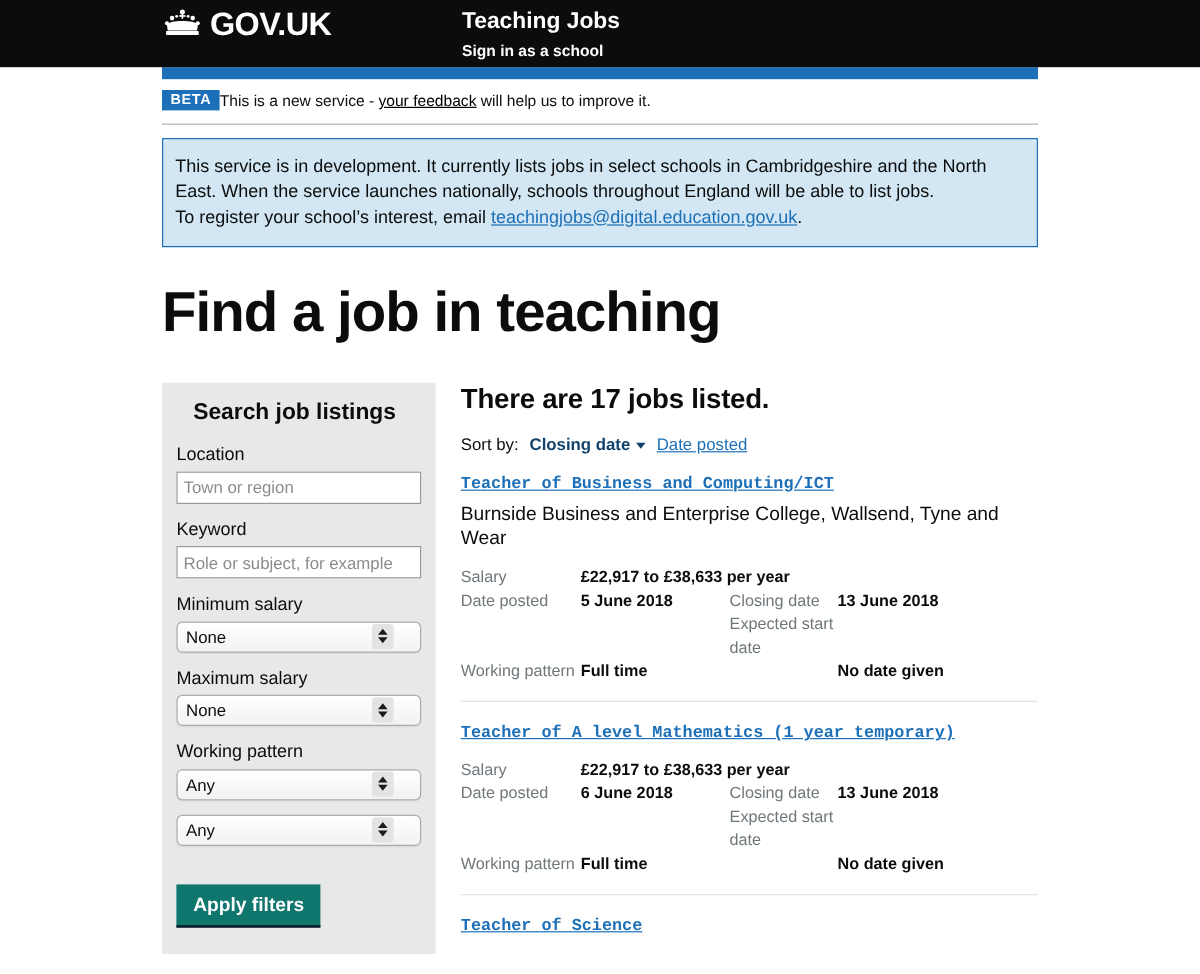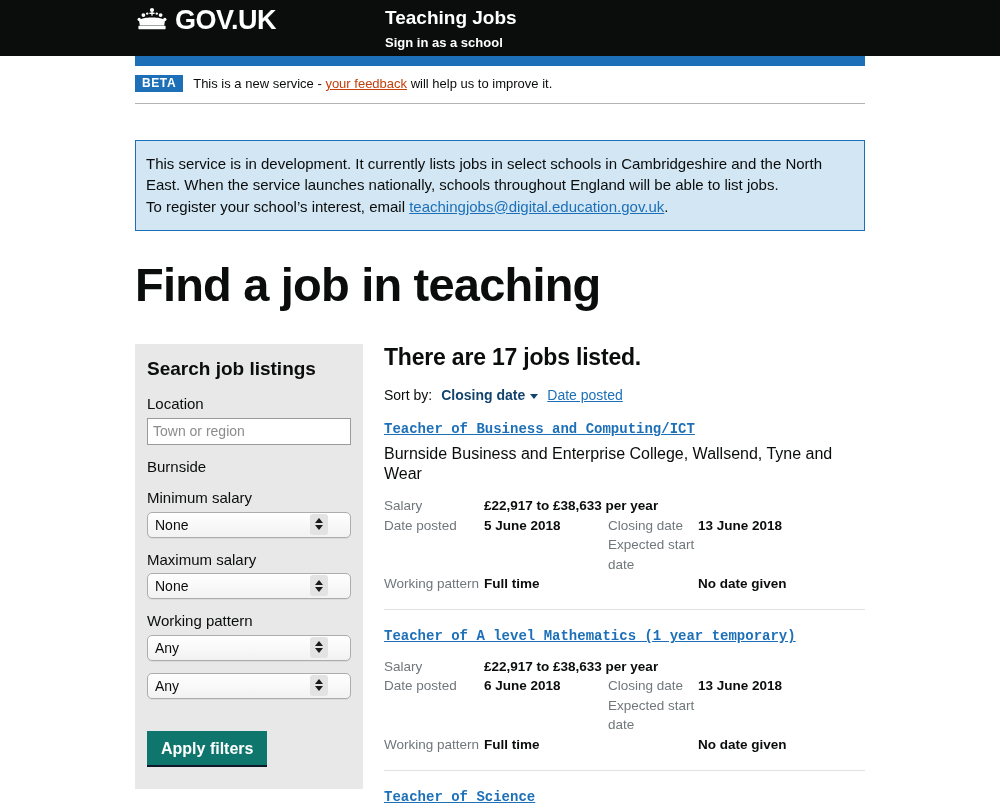--- a/index.html
+++ b/index.html
@@ -73,39 +73,38 @@
   
   .wrap {
     width: 730px;
     margin: 0 auto;
   }
   .phase-banner {
     border-bottom: 1px solid #b1b4b6;
     padding: 9px 0 11px 0;
     display: flex;
     align-items: center;
-    gap: 10px;
     font-size: 13px;
   }
   .phase-tag {
     background: #1d70b8;
     color: #ffffff;
     font-size: 12px;
     font-weight: bold;
     letter-spacing: 0.6px;
     padding: 2px 7px 3px 7px;
     line-height: 1;
     text-transform: uppercase;
   }
   .phase-text { color: #0b0c0c; }
-  .phase-text a { color: #c2410c; text-decoration: underline; }
+  .phase-text a { color: #000000; text-decoration: underline; }
 
   
   .info-panel {
-    margin-top: 36px;
+    margin-top: 11px;
     background: #d2e6f3;
     border: 1px solid #1d70b8;
     padding: 12px 14px 13px 10px;
     font-size: 15px;
     line-height: 1.42;
     color: #0b0c0c;
   }
   .info-panel a { color: #1d70b8; text-decoration: underline; }
 
   
@@ -127,21 +126,21 @@
   .col-results { flex: 1 1 auto; }
 
   
   .filter-panel {
     background: #e8e8e8;
     padding: 14px 12px 22px 12px;
   }
   .filter-heading {
     font-size: 19px;
     font-weight: bold;
-    margin: 0 0 14px 0;
+    margin: 0 0 14px 14px;
     line-height: 1.2;
   }
   .field { margin-bottom: 12px; }
   .field-label {
     display: block;
     font-size: 15px;
     margin-bottom: 4px;
     line-height: 1.3;
   }
   .text-input {
@@ -332,21 +331,22 @@
     <div class="col-filters">
       <div class="filter-panel">
         <h2 class="filter-heading">Search job listings</h2>
 
         <div class="field">
           <label class="field-label">Location</label>
           <input class="text-input" type="text" placeholder="Town or region" style="">
         </div>
 
         <div class="field">
-          <label class="field-label">Burnside</label>
+          <label class="field-label">Keyword</label>
+          <input class="text-input" type="text" placeholder="Role or subject, for example" style="">
         </div>
 
         <div class="field">
           <label class="field-label">Minimum salary</label>
           <div class="select-wrap">
             <div class="select-box">None</div>
             <span class="stepper">
                 <i class="up"></i>
                 <i class="down"></i>
               </span>

